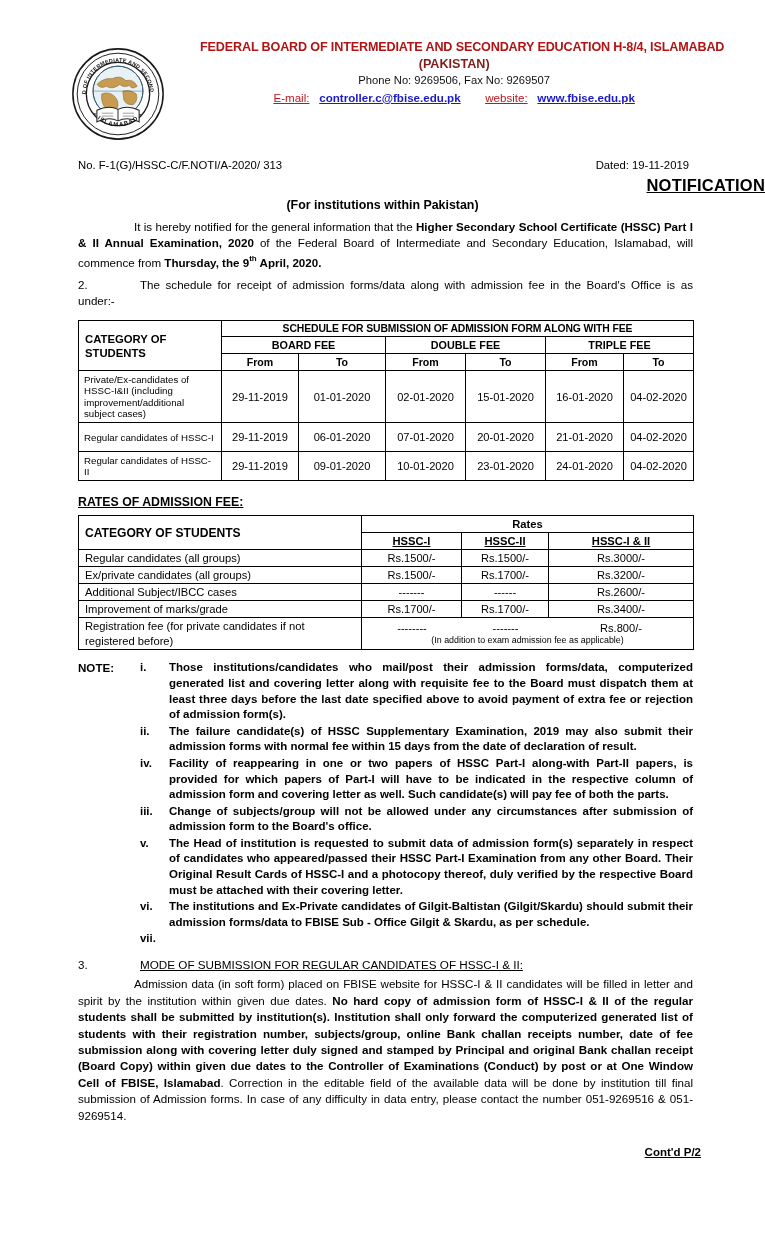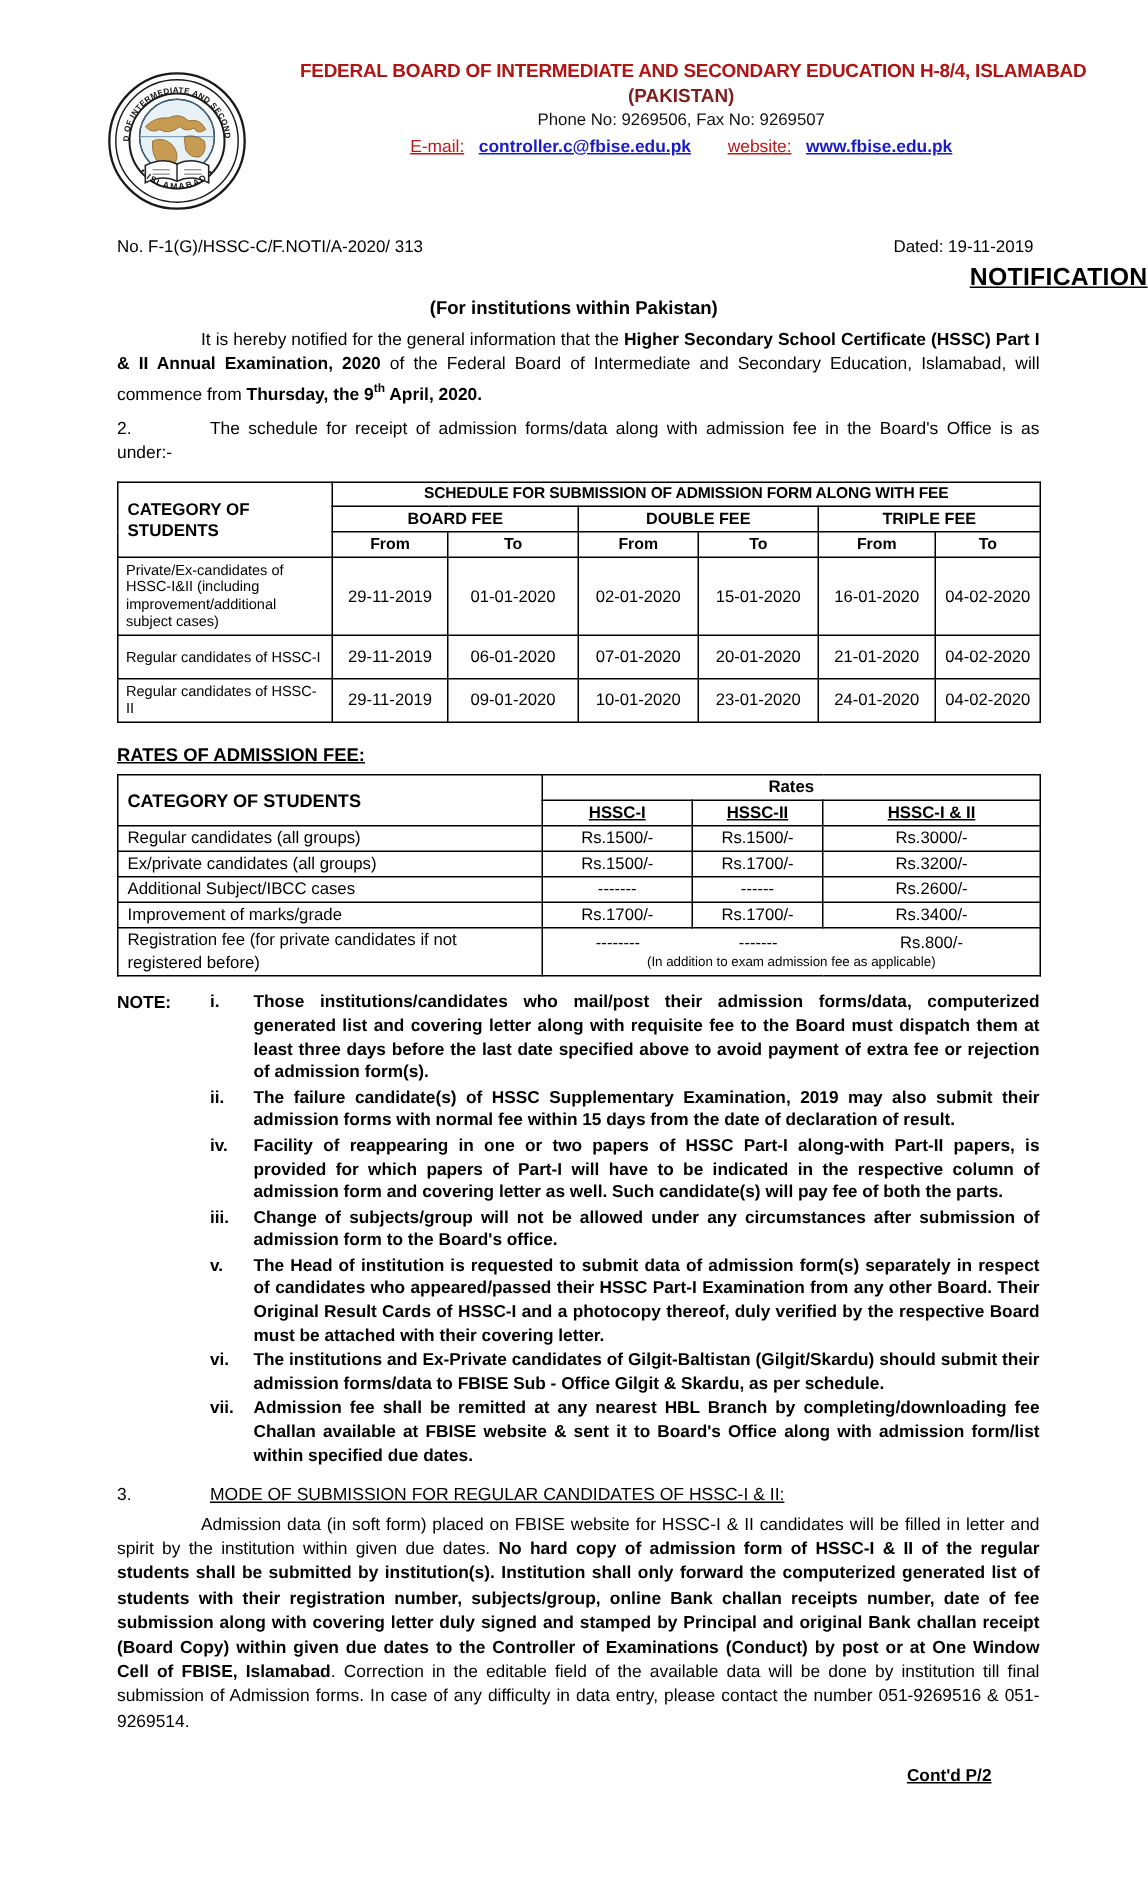--- a/index.html
+++ b/index.html
@@ -106,21 +106,21 @@
   .note-label { width: 62px; flex: 0 0 62px; font-weight: bold; font-size: 11.6px; }
   .note-rn { width: 29px; flex: 0 0 29px; font-weight: bold; font-size: 11.4px; }
   .note-text { flex: 1; font-weight: bold; text-align: justify; }
 
   
   .sec3 { padding: 0 72px 0 78px; margin-top: 10px; font-size: 11.6px; line-height: 16.4px; }
   .sec3-title { display: flex; }
   .sec3-title .n { width: 62px; flex: 0 0 62px; }
   .sec3-title .t { font-weight: normal; text-decoration: underline; font-size: 11.7px; }
   .sec3-body { text-align: justify; margin-top: 3px; }
-  .contd { text-align: right; padding: 0 104px 0 0; margin-top: 22px; font-size: 11.5px; font-weight: bold; text-decoration: underline; }
+  .contd { text-align: right; padding: 0 64px 0 0; margin-top: 22px; font-size: 11.5px; font-weight: bold; text-decoration: underline; }
 </style>
 </head>
 <body>
 
 <div class="page">
 
   <div class="header">
     <div class="logo-wrap">
       <div class="seal">
         <svg width="96" height="96" viewBox="0 0 100 100">
@@ -325,21 +325,20 @@
       <div class="note-text">The Head of institution is requested to submit data of admission form(s) separately in respect of candidates who appeared/passed their HSSC Part-I Examination from any other Board. Their Original Result Cards of HSSC-I and a photocopy thereof, duly verified by the respective Board must be attached with their covering letter.</div>
     </div>
     <div class="note-row">
       <div class="note-label"></div>
       <div class="note-rn">vi.</div>
       <div class="note-text">The institutions and Ex-Private candidates of Gilgit-Baltistan (Gilgit/Skardu) should submit their admission forms/data to FBISE Sub - Office Gilgit &amp; Skardu, as per schedule.</div>
     </div>
     <div class="note-row">
       <div class="note-label"></div>
       <div class="note-rn">vii.</div>
-      <div class="note-text">Admission fee shall be remitted at any nearest HBL Branch by completing/downloading fee Challan available at FBISE website &amp; sent it to Board's Office along with admission form/list within specified due dates.</div>
     </div>
   </div>
 
   <div class="sec3">
     <div class="sec3-title">
       <span class="n">3.</span>
       <span class="t">MODE OF SUBMISSION FOR REGULAR CANDIDATES OF HSSC-I &amp; II:</span>
     </div>
     <div class="sec3-body">
       <span class="indent"></span><span>Admission data (in soft form) placed on FBISE website for HSSC-I &amp; II candidates will be filled in letter and spirit by the institution within given due dates. </span><b>No hard copy of admission form of HSSC-I &amp; II of the regular students shall be submitted by institution(s). Institution shall only forward the computerized generated list of students with their registration number, subjects/group, online Bank challan receipts number, date of fee submission along with covering letter duly signed and stamped by Principal and original Bank challan receipt (Board Copy) within given due dates to the Controller of Examinations (Conduct) by post or at One Window Cell of FBISE, Islamabad</b><span>. Correction in the editable field of the available data will be done by institution till final submission of Admission forms.  In case of any difficulty in data entry, please contact the number 051-9269516 &amp; 051-9269514.</span>

